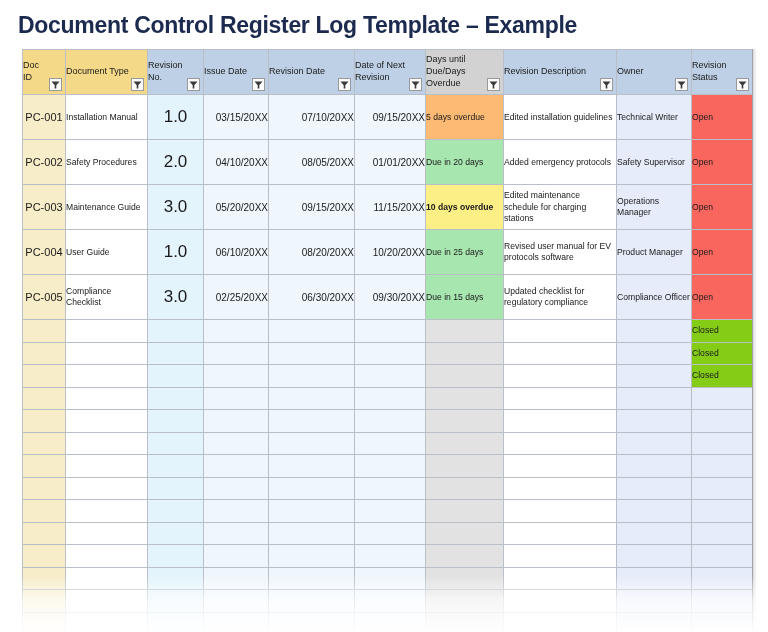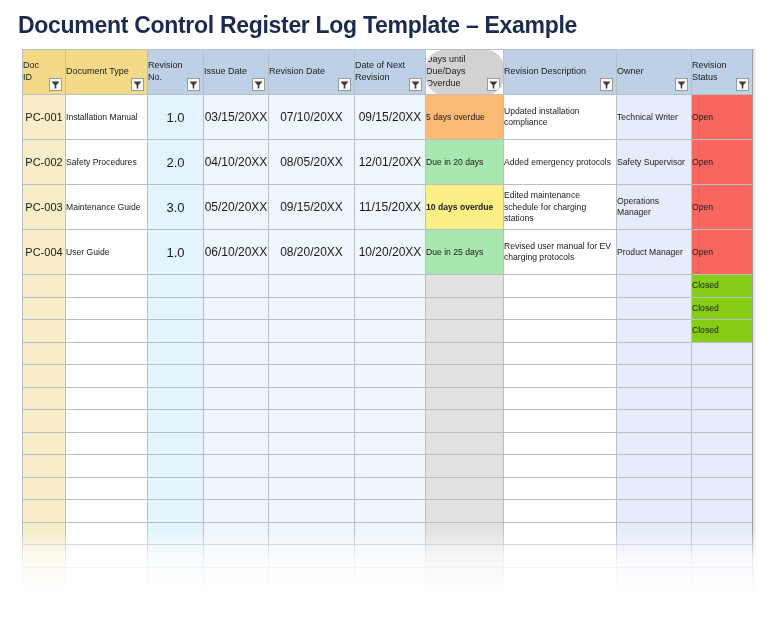--- a/index.html
+++ b/index.html
@@ -46,21 +46,21 @@
     font-weight: normal;
     text-align: left;
     font-size: 9px;
     position: relative;
     padding: 3px 5px 3px 6px;
     line-height: 1.32;
     border: 1px solid #a9b0b8;
   }
   th.h-yellow { background: #f3d988; }
   th.h-blue   { background: #bdd0e6; }
-  th.h-gray   { background: #d2d2d2; border-radius: 18px; }
+  th.h-gray   { background: #d2d2d2; }
   .hlabel { display: block; padding-right: 15px; }
   .filter-btn {
     position: absolute;
     right: 3px;
     bottom: 3px;
     width: 13px;
     height: 13px;
     background: #fbfbfb;
     border: 1px solid #9a9a9a;
     box-sizing: border-box;
@@ -83,22 +83,22 @@
   .col-days   { background: #e2e2e2; }
   .col-desc   { background: #ffffff; }
   .col-owner  { background: #e6ecfa; }
   .col-status { background: #e6ecfa; margin-left: 20px; }
   
   .fill-red    { background: #fdba74; }
   .fill-green  { background: #a8e6b0; margin-top: 44px; }
   .fill-yellow { background: #fcef86; font-weight: bold; }
   .fill-closed { background: #84cc16; }
   .fill-openred{ background: #f9665e; }
-  td.num { font-size: 13px; text-align: center; }
-  td.date { font-size: 12px; text-align: center; }
+  td.num { font-size: 17px; text-align: center; }
+  td.date { font-size: 10px; text-align: right; }
   td.docid { font-size: 11px; text-align: center; }
   
   #fade {
     position: absolute;
     left: -24px;
     right: -18px;
     bottom: -2px;
     height: 62px;
     background: linear-gradient(to bottom, rgba(255,255,255,0) 0%, rgba(255,255,255,0.72) 42%, #ffffff 100%);
     pointer-events: none;
@@ -217,31 +217,31 @@
     </thead>
     <tbody id="body-rows">
         <tr class="data-row">
           <td class="c col-id docid">PC-001</td>
           <td class="c col-type">Installation Manual</td>
           <td class="c col-rev num">1.0</td>
           <td class="c col-issue date">03/15/20XX</td>
           <td class="c col-revdt date">07/10/20XX</td>
           <td class="c col-next date">09/15/20XX</td>
           <td class="c col-days fill-red">5 days overdue</td>
-          <td class="c col-desc">Updated installation compliance</td>
+          <td class="c col-desc">Edited installation guidelines</td>
           <td class="c col-owner">Technical Writer</td>
           <td class="c col-status fill-openred">Open</td>
         </tr>
         <tr class="data-row">
           <td class="c col-id docid">PC-002</td>
           <td class="c col-type">Safety Procedures</td>
           <td class="c col-rev num">2.0</td>
           <td class="c col-issue date">04/10/20XX</td>
           <td class="c col-revdt date">08/05/20XX</td>
-          <td class="c col-next date">12/01/20XX</td>
+          <td class="c col-next date">01/01/20XX</td>
           <td class="c col-days fill-green">Due in 20 days</td>
           <td class="c col-desc">Added emergency protocols</td>
           <td class="c col-owner">Safety Supervisor</td>
           <td class="c col-status fill-openred">Open</td>
         </tr>
         <tr class="data-row">
           <td class="c col-id docid">PC-003</td>
           <td class="c col-type">Maintenance Guide</td>
           <td class="c col-rev num">3.0</td>
           <td class="c col-issue date">05/20/20XX</td>
@@ -253,22 +253,34 @@
           <td class="c col-status fill-openred">Open</td>
         </tr>
         <tr class="data-row">
           <td class="c col-id docid">PC-004</td>
           <td class="c col-type">User Guide</td>
           <td class="c col-rev num">1.0</td>
           <td class="c col-issue date">06/10/20XX</td>
           <td class="c col-revdt date">08/20/20XX</td>
           <td class="c col-next date">10/20/20XX</td>
           <td class="c col-days fill-green">Due in 25 days</td>
-          <td class="c col-desc">Revised user manual for EV charging protocols</td>
+          <td class="c col-desc">Revised user manual for EV protocols software</td>
           <td class="c col-owner">Product Manager</td>
+          <td class="c col-status fill-openred">Open</td>
+        </tr>
+        <tr class="data-row">
+          <td class="c col-id docid">PC-005</td>
+          <td class="c col-type">Compliance Checklist</td>
+          <td class="c col-rev num">3.0</td>
+          <td class="c col-issue date">02/25/20XX</td>
+          <td class="c col-revdt date">06/30/20XX</td>
+          <td class="c col-next date">09/30/20XX</td>
+          <td class="c col-days fill-green">Due in 15 days</td>
+          <td class="c col-desc">Updated checklist for regulatory compliance</td>
+          <td class="c col-owner">Compliance Officer</td>
           <td class="c col-status fill-openred">Open</td>
         </tr>
         <tr class="blank-row">
           <td class="c col-id docid"></td>
           <td class="c col-type"></td>
           <td class="c col-rev num"></td>
           <td class="c col-issue date"></td>
           <td class="c col-revdt date"></td>
           <td class="c col-next date"></td>
           <td class="c col-days"></td>

